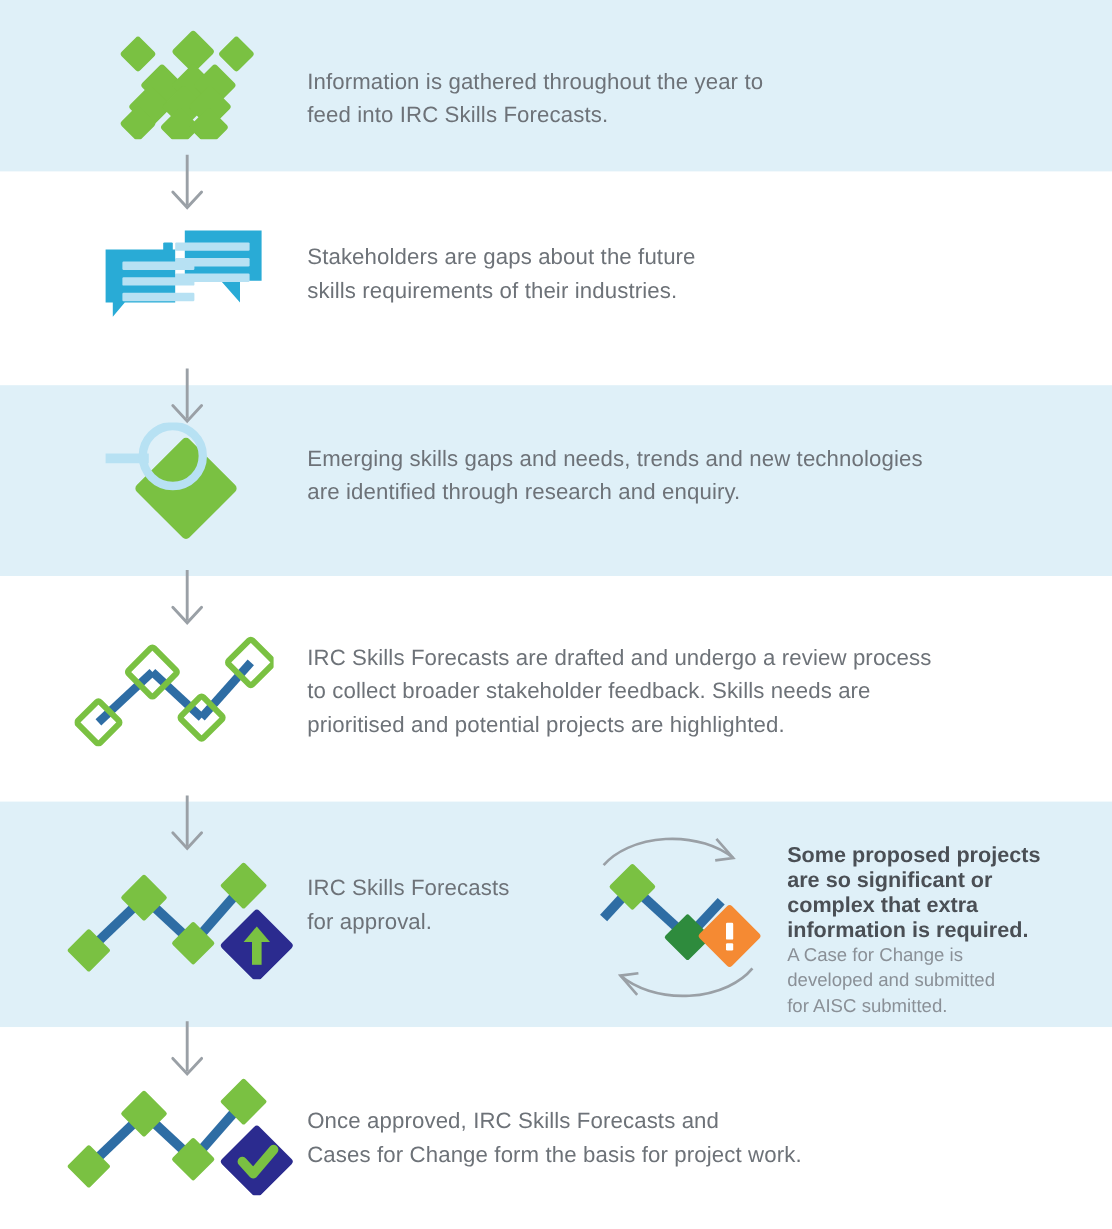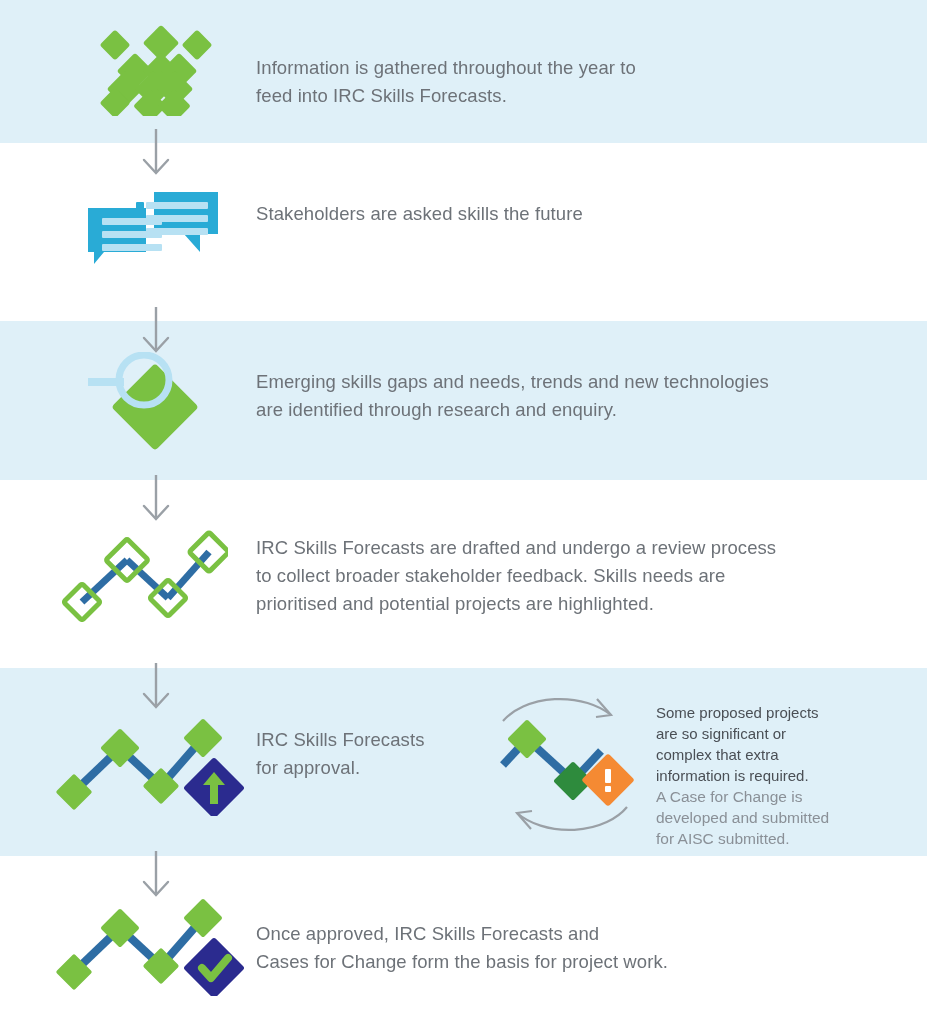--- a/index.html
+++ b/index.html
@@ -44,23 +44,23 @@
   .connector {
     position: absolute;
     left: 133px;
     width: 46px;
     height: 56px;
   }
 
   .aside-head {
     position: absolute;
     color: #4a4f55;
-    font-size: 15px;
+    font-size: 18px;
     line-height: 21px;
-    font-weight: normal;
+    font-weight: bold;
   }
   .aside-body {
     position: absolute;
     color: #8a9097;
     font-size: 15.5px;
     line-height: 21px;
   }
   .aside-head .line, .aside-body .line { display: block; white-space: pre; }
 </style>
 </head>
@@ -129,21 +129,22 @@
       <path d="M8 18 H66 V62 H24 L14 74 V62 H8 Z" fill="#29abd6"></path>
       <g fill="#b7e1f3">
         <rect x="22" y="28" width="60" height="7" rx="1"></rect>
         <rect x="22" y="41" width="60" height="7" rx="1"></rect>
         <rect x="22" y="54" width="60" height="7" rx="1"></rect>
       </g>
     </svg>
   </div>
 
   <div class="text-slot" style="left:256px;top:200px;width:640px">
-    <span class="line">Stakeholders are asked skills the future</span>
+    <span class="line">Stakeholders are gaps about the future</span>
+    <span class="line">skills requirements of their industries.</span>
   </div>
 
   <div class="connector" style="top:305px">
     <svg width="46" height="56" viewBox="0 0 46 56" xmlns="http://www.w3.org/2000/svg">
       <path d="M23 2 L23 44" stroke="#9aa0a6" stroke-width="2.4" fill="none"></path>
       <path d="M11 33 L23 46 L35 33" stroke="#9aa0a6" stroke-width="2.4" fill="none" stroke-linecap="round"></path>
     </svg>
   </div>
 
   <div class="icon-slot" style="left:84px;top:352px;width:124px;height:100px">

